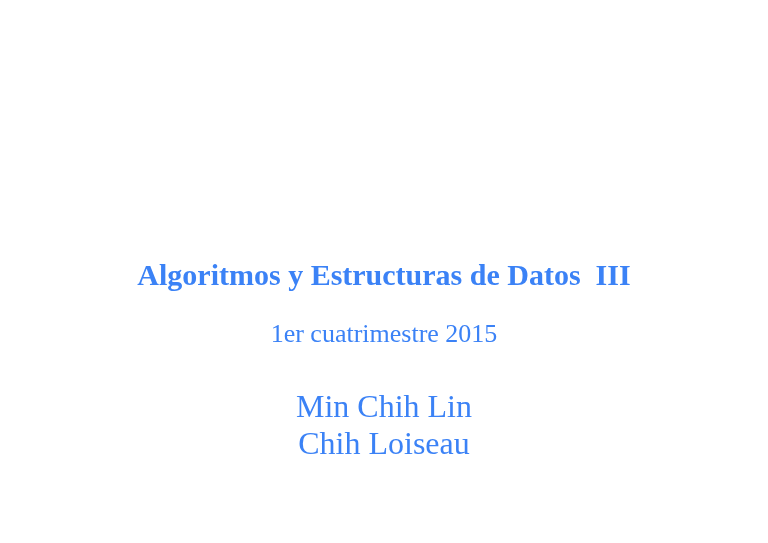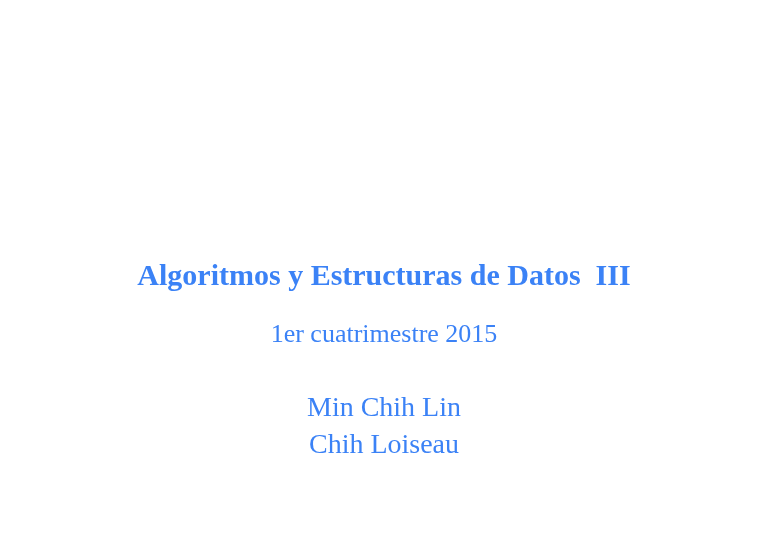--- a/index.html
+++ b/index.html
@@ -40,21 +40,21 @@
     font-size: 26px;
     line-height: 31px;
     font-weight: normal;
   }
   .authors-block {
     position: absolute;
     top: 344px;
     left: 0;
     width: 768px;
     text-align: center;
-    font-size: 28px;
+    font-size: 32px;
     line-height: 37px;
     font-weight: normal;
   }
   .author-line {
     margin: 0;
   }
 </style>
 </head>
 <body>
 

